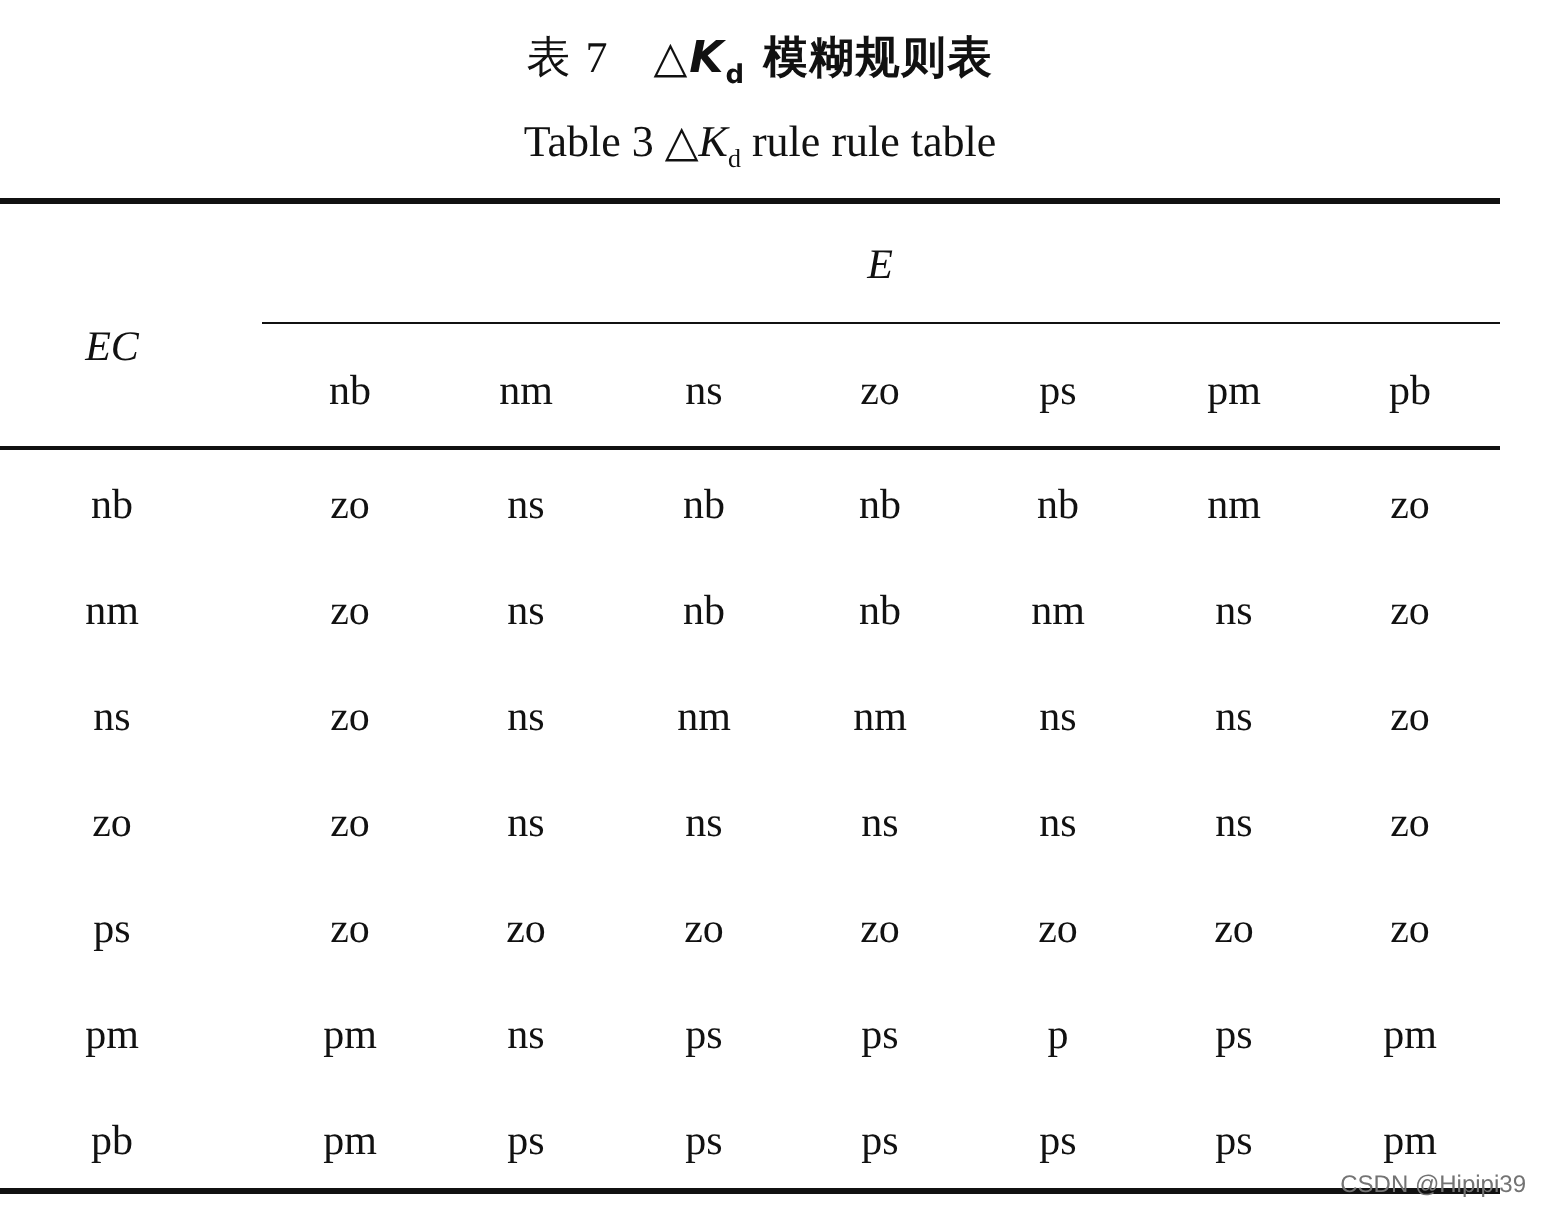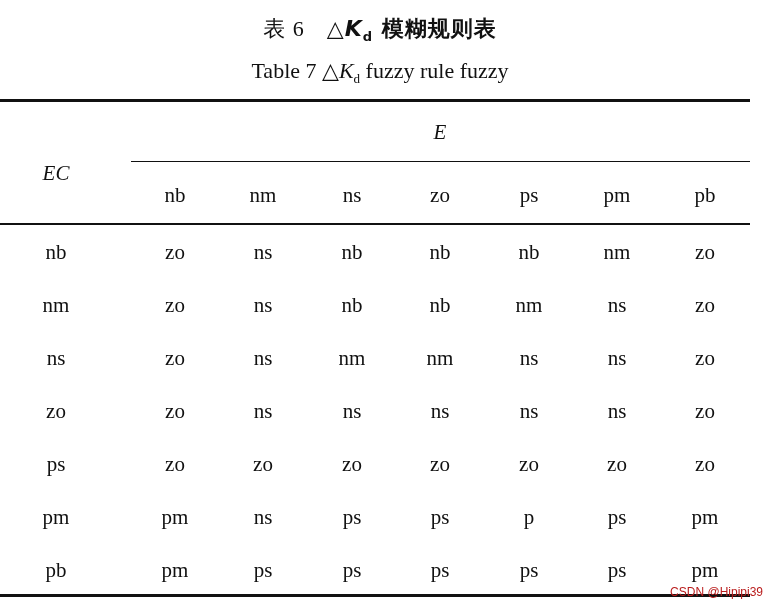--- a/index.html
+++ b/index.html
@@ -24,33 +24,33 @@
     .rule-mid { top: 161px; left: 131px; width: 619px; height: 1px; }
     .rule-head { top: 223px; left: 0; width: 750px; height: 2px; }
     .rule-bottom { top: 594px; left: 0; width: 750px; height: 3px; }
     .cell {
       position: absolute; width: 80px; text-align: center; font-size: 21px;
       line-height: 24px;
     }
     .italic { font-style: italic; }
     .watermark {
       position: absolute; right: 12px; top: 585px; font-size: 12px;
-      font-family: "Liberation Sans", sans-serif; color: #b91c1c;
+      font-family: "Liberation Sans", sans-serif; color: #737373;
     }
   </style>
 </head>
 <body>
 
 <div class="title-cn">
-  <span class="num">表 6</span><span class="sym"><span>△K</span><sub>d</sub></span>
+  <span class="num">表 7</span><span class="sym"><span>△K</span><sub>d</sub></span>
   <span>模糊规则表</span>
 </div>
 
 <div class="title-en">
-  <span>Table 7 </span><span class="sym"><span>△K</span><sub>d</sub></span><span> fuzzy rule fuzzy</span>
+  <span>Table 3 </span><span class="sym"><span>△K</span><sub>d</sub></span><span> rule rule table</span>
 </div>
 
 <div class="rule rule-top"></div>
 <div class="rule rule-mid"></div>
 <div class="rule rule-head"></div>
 <div class="rule rule-bottom"></div>
 
 <div>
   <div class="cell italic" style="left:16px; top:150px;margin-top:11px;">EC</div>
   <div class="cell italic" style="left:400px; top:120px;">E</div>

